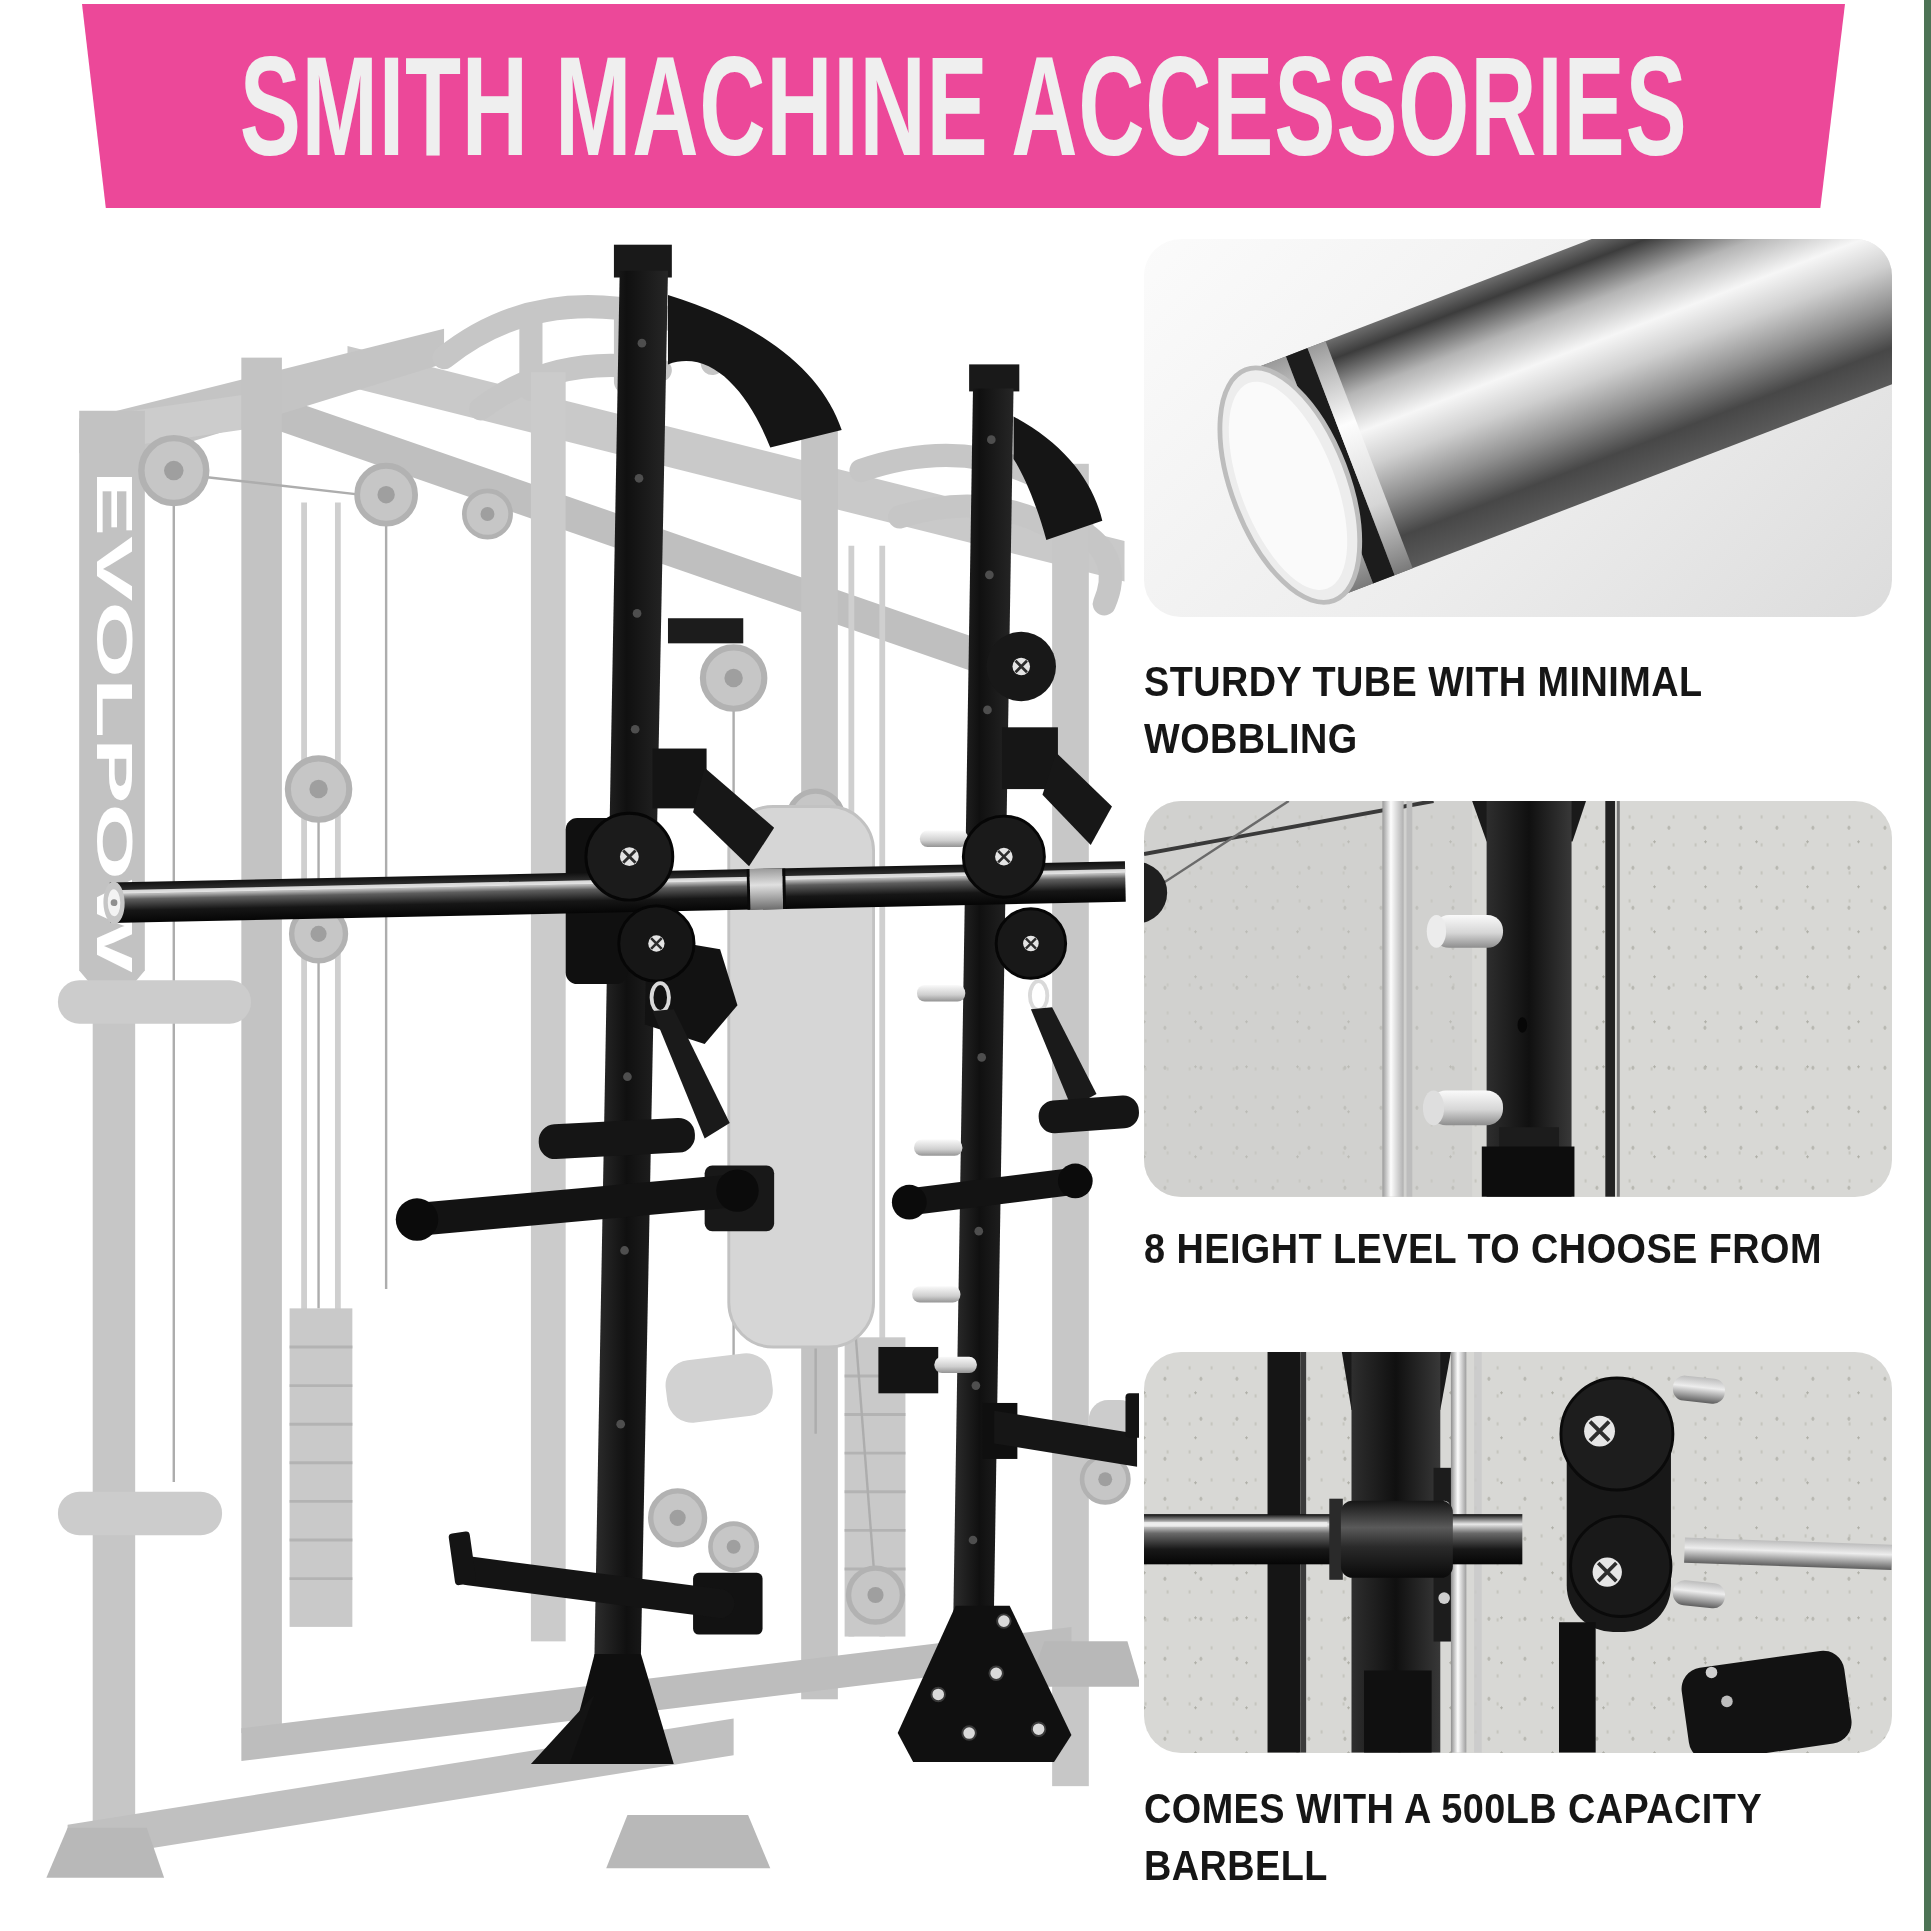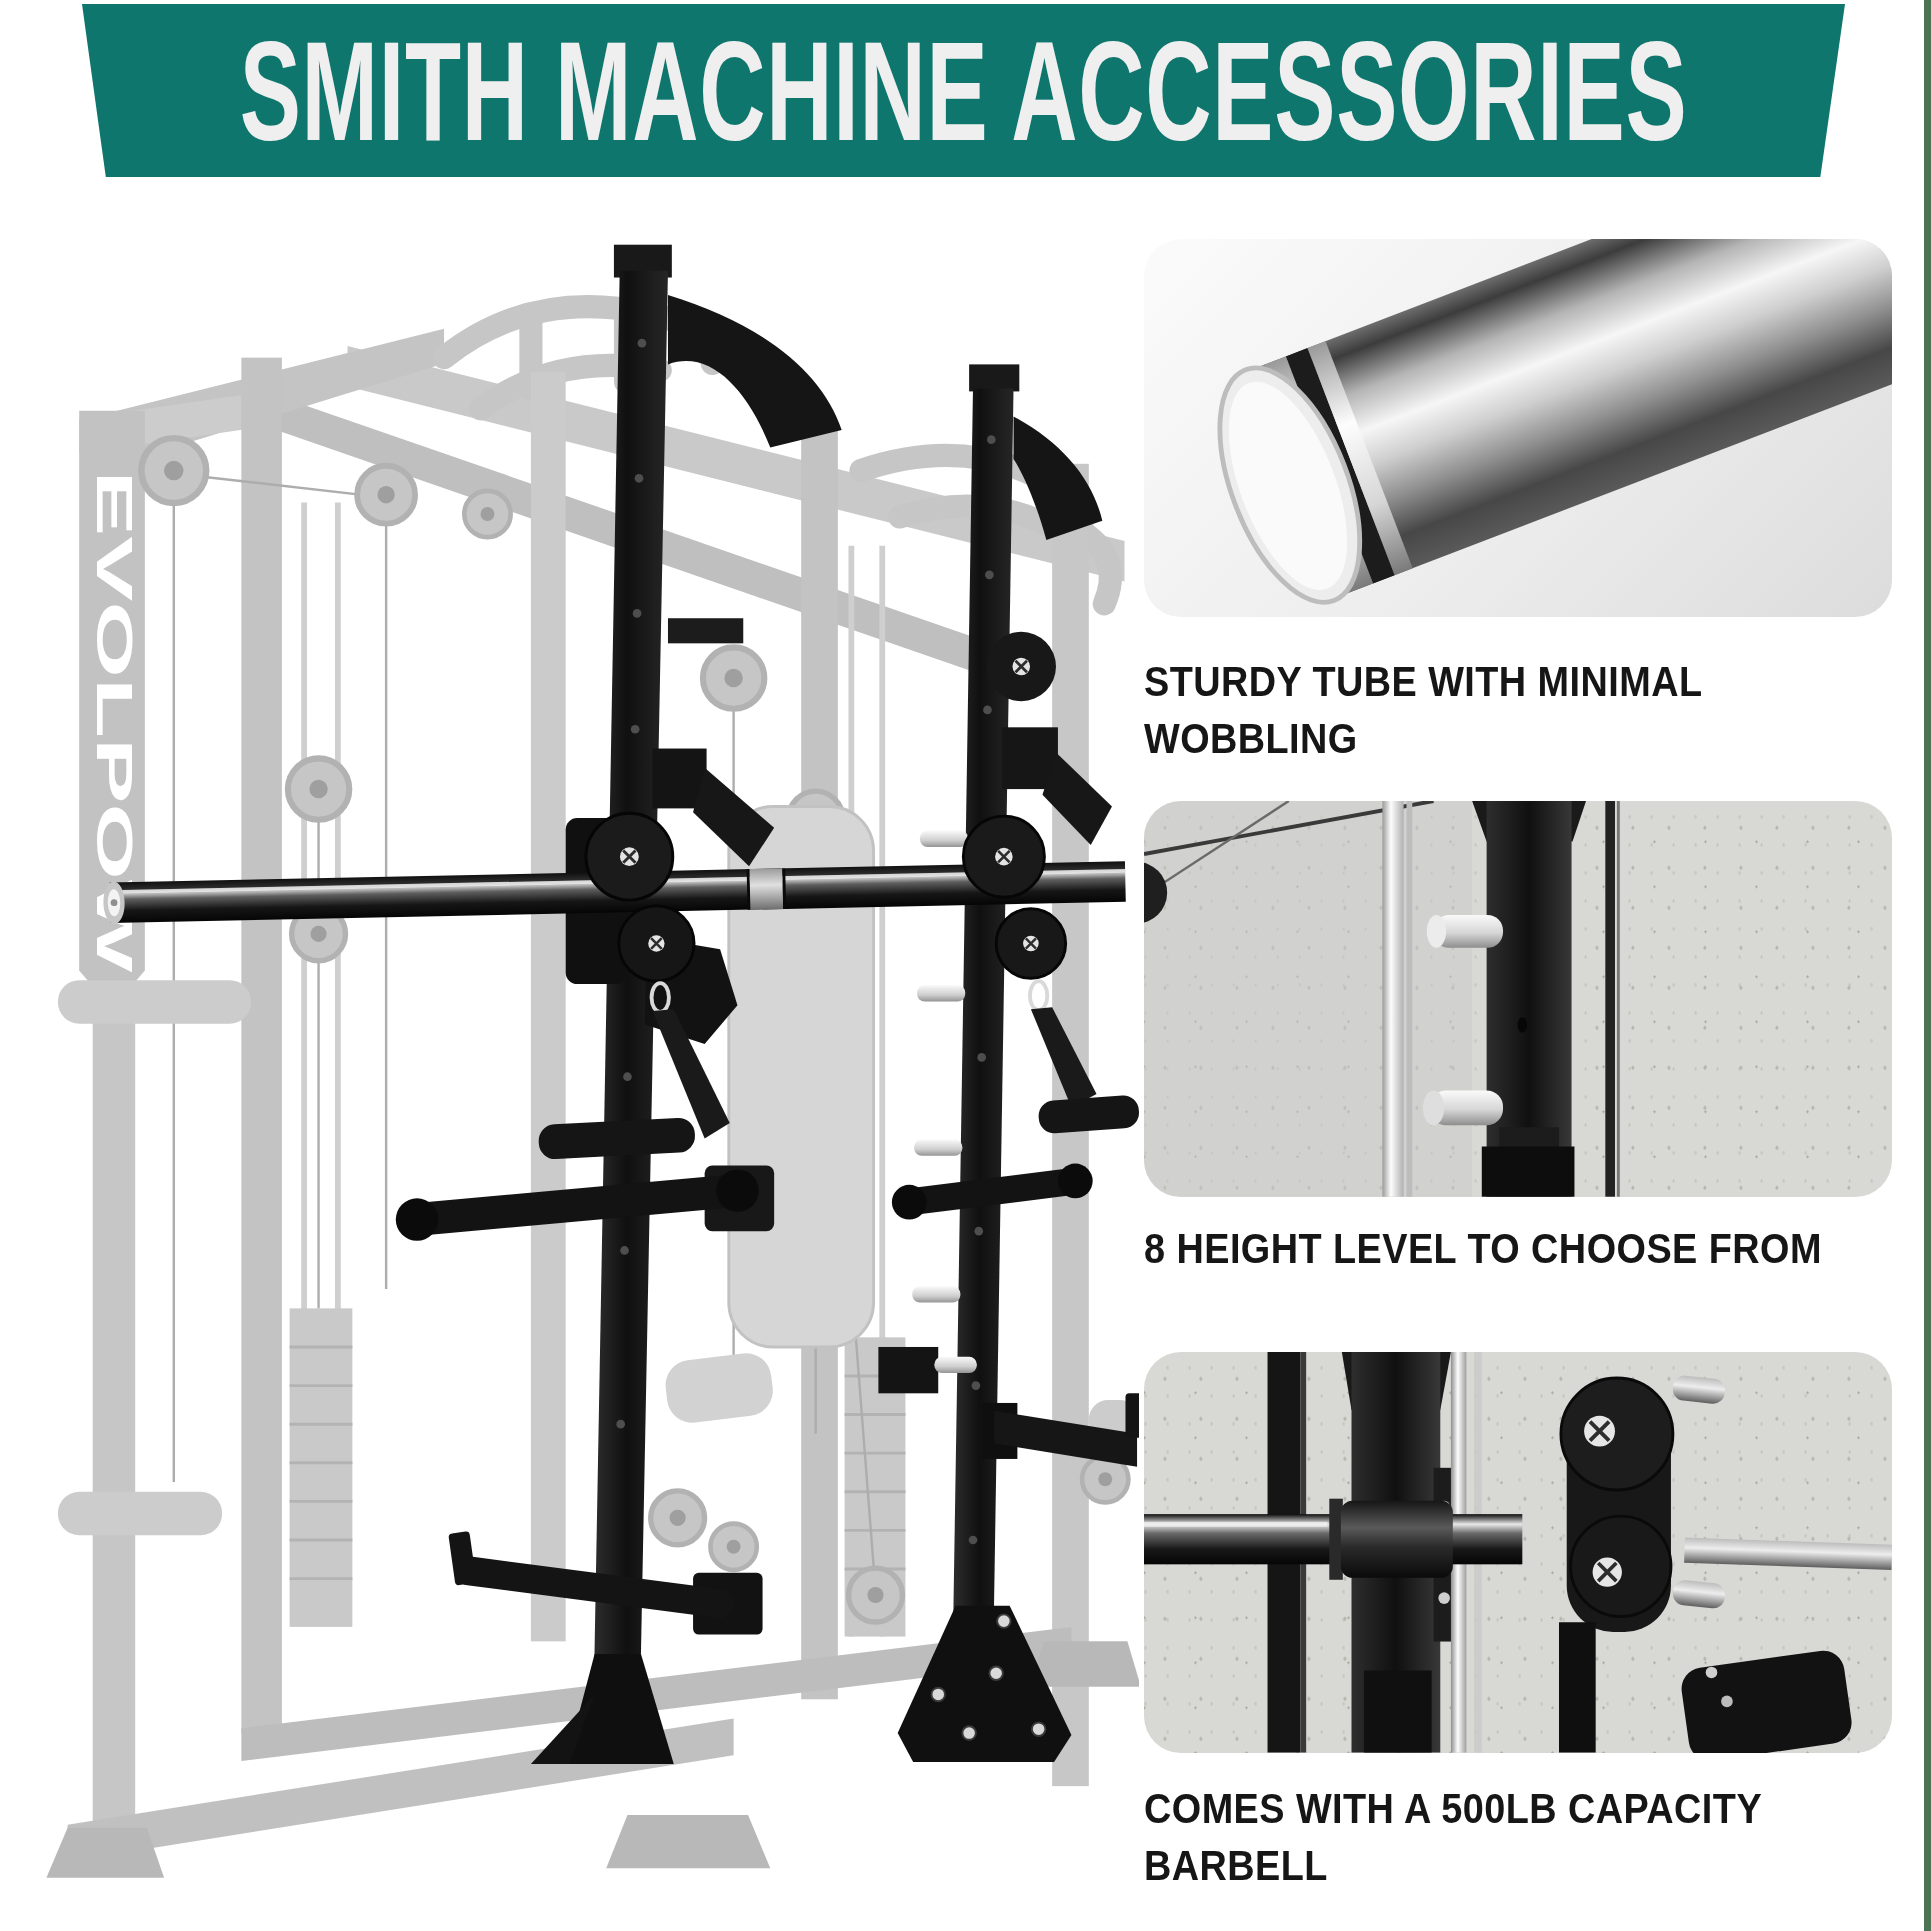--- a/index.html
+++ b/index.html
@@ -2,22 +2,22 @@
 <html><head>
 <meta charset="utf-8">
 <style>
   html,body{margin:0;padding:0;}
   body{
     width:1931px;height:1931px;position:relative;background:#ffffff;overflow:hidden;
     font-family:"Liberation Sans", sans-serif;
   }
   
   .banner{
-    position:absolute;left:82px;top:3.9px;width:1763px;height:173px;
-    background:#0f766e;
+    position:absolute;left:82px;top:3.9px;width:1763px;height:204px;
+    background:#ec4899;
     clip-path:polygon(0 0,100% 0,98.6% 100%,1.35% 100%);
   }
   .banner-text{
     width:100%;height:100%;display:flex;align-items:center;justify-content:center;
     color:#efefef;font-size:124px;font-weight:bold;white-space:nowrap;
     letter-spacing:1px;transform:scale(0.74,1.13);
   }
   
   .edge-strip{position:absolute;right:0;top:0;width:6.8px;height:1931px;background:#4d7355;}
   

